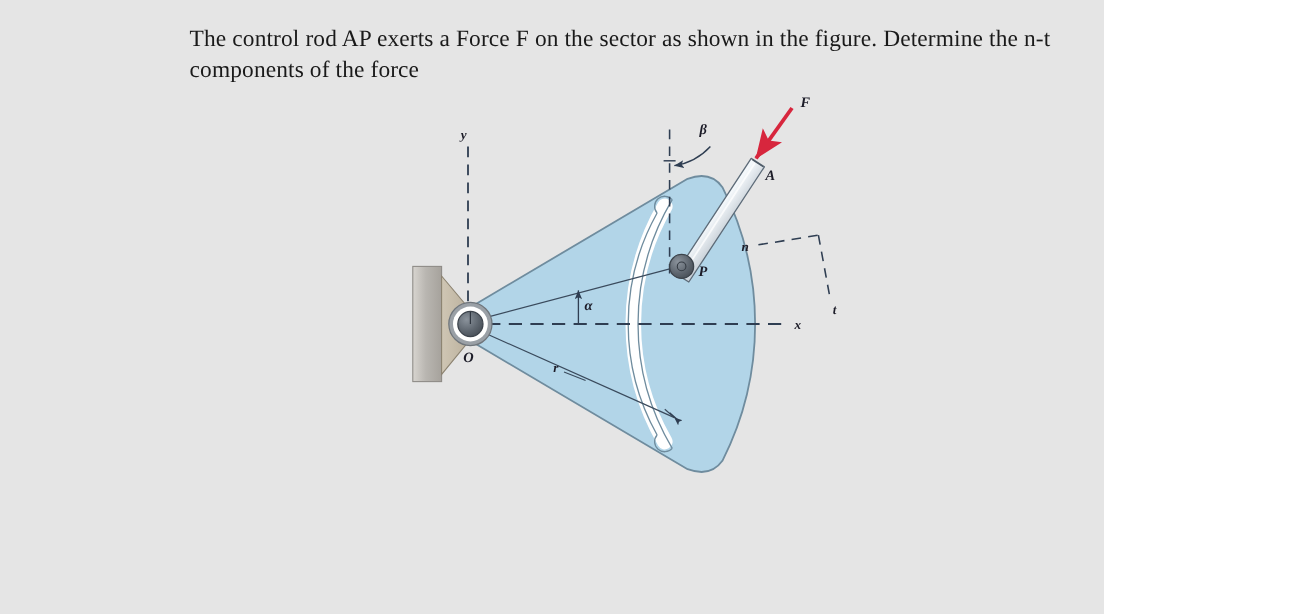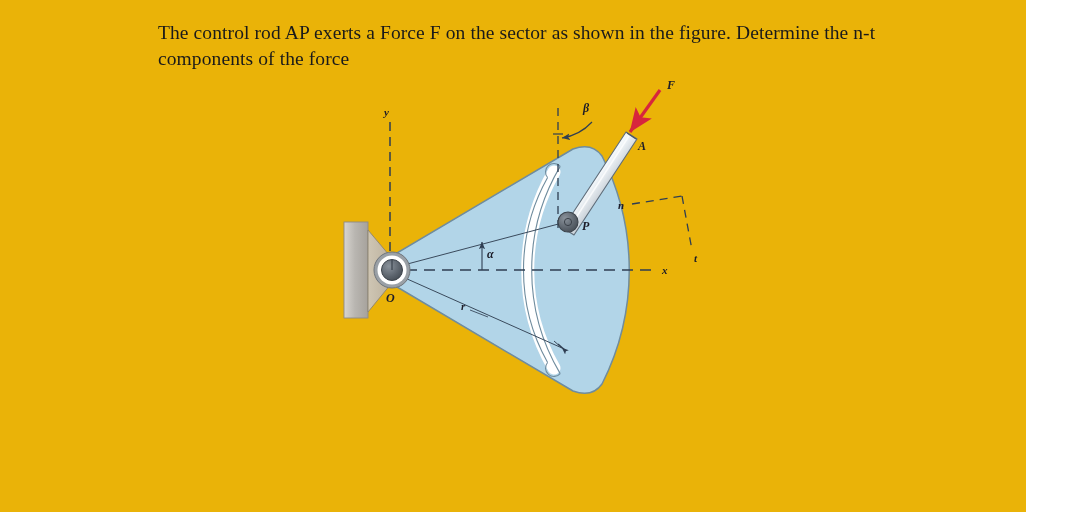--- a/index.html
+++ b/index.html
@@ -10,23 +10,23 @@
   body {
     width: 1080px;
     height: 512px;
     position: relative;
     overflow: hidden;
     font-family: "Liberation Serif", "DejaVu Serif", serif;
   }
   #page {
     position: absolute;
     left: 0; top: 0;
-    width: 1026px;
+    width: 920px;
     height: 512px;
-    background: #eab308;
+    background: #e5e5e5;
   }
   #question-text {
     position: absolute;
     left: 158px;
     top: 20px;
     width: 760px;
     font-family: "Liberation Serif", "DejaVu Serif", serif;
     font-size: 19.5px;
     line-height: 1.32;
     color: #1a1a1a;

